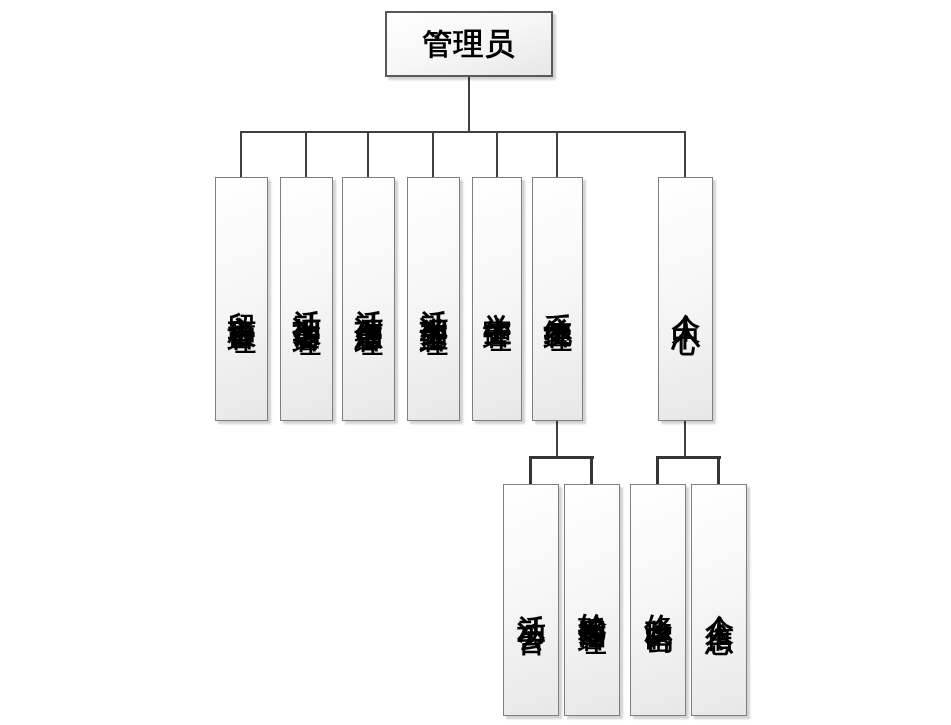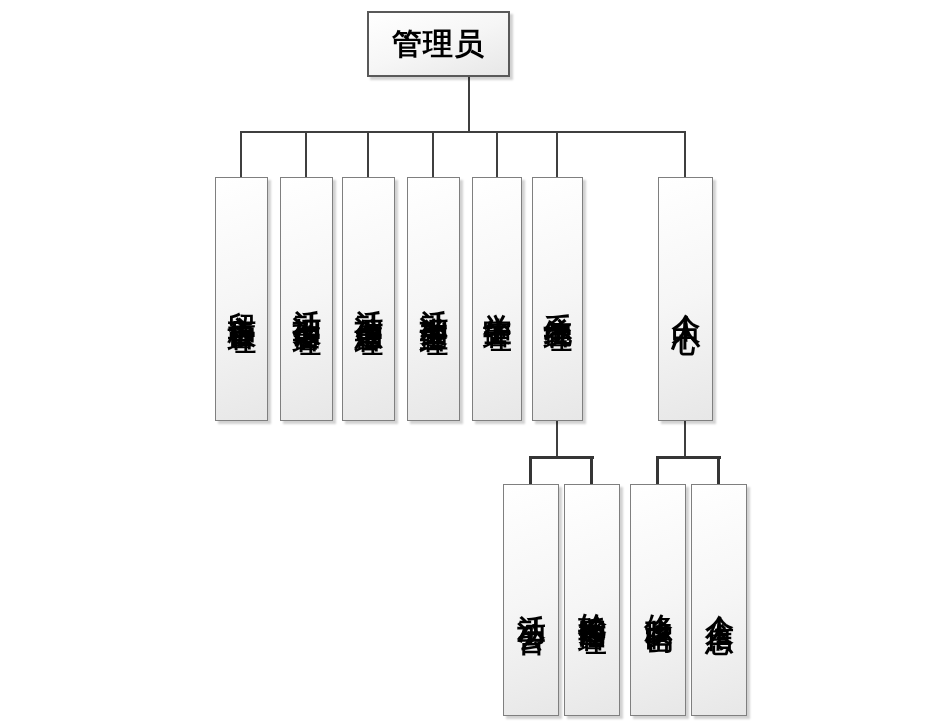--- a/index.html
+++ b/index.html
@@ -60,21 +60,21 @@
   <div class="cline" style="left:556px;top:421px;width:2px;height:35px"></div>
   <div class="cline thick" style="left:529px;top:456px;width:65px;height:3px"></div>
   <div class="cline thick" style="left:529px;top:456px;width:3px;height:28px"></div>
   <div class="cline thick" style="left:590px;top:456px;width:3px;height:28px"></div>
 
   <div class="cline" style="left:684px;top:421px;width:2px;height:35px"></div>
   <div class="cline thick" style="left:656px;top:456px;width:65px;height:3px"></div>
   <div class="cline thick" style="left:656px;top:456px;width:3px;height:28px"></div>
   <div class="cline thick" style="left:717px;top:456px;width:3px;height:28px"></div>
 
-  <div class="node root-node" style="left:367px;top:11px;width:143px;height:66px">
+  <div class="node root-node" style="left:385px;top:11px;width:168px;height:66px">
     <span class="hlabel">管理员</span>
   </div>
 
   <div class="node" style="left:215px;top:177px;width:53px;height:244px">
     <span class="vlabel">留言板管理</span>
   </div>
   <div class="node" style="left:280px;top:177px;width:53px;height:244px">
     <span class="vlabel">活动报名管理</span>
   </div>
   <div class="node" style="left:342px;top:177px;width:53px;height:244px">

